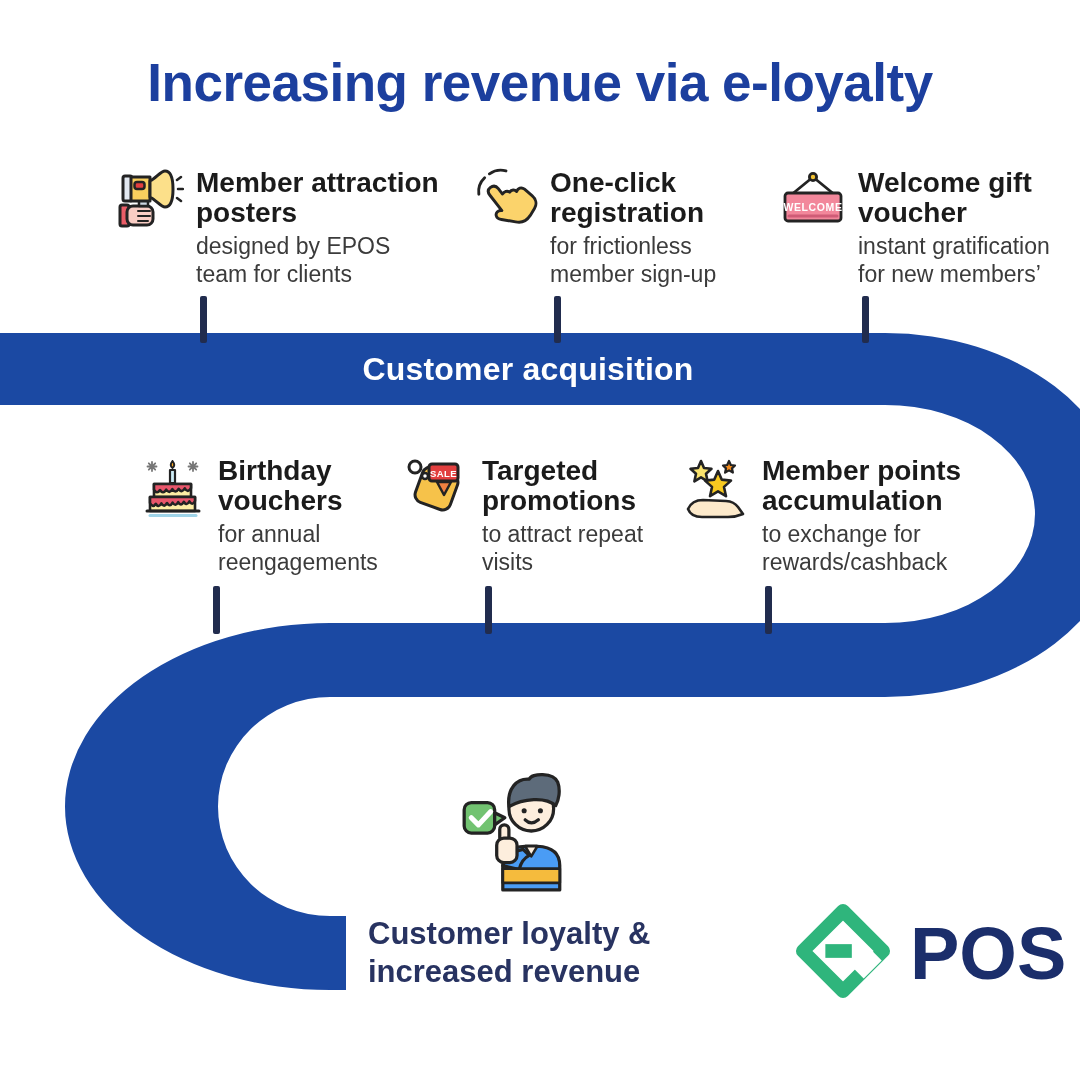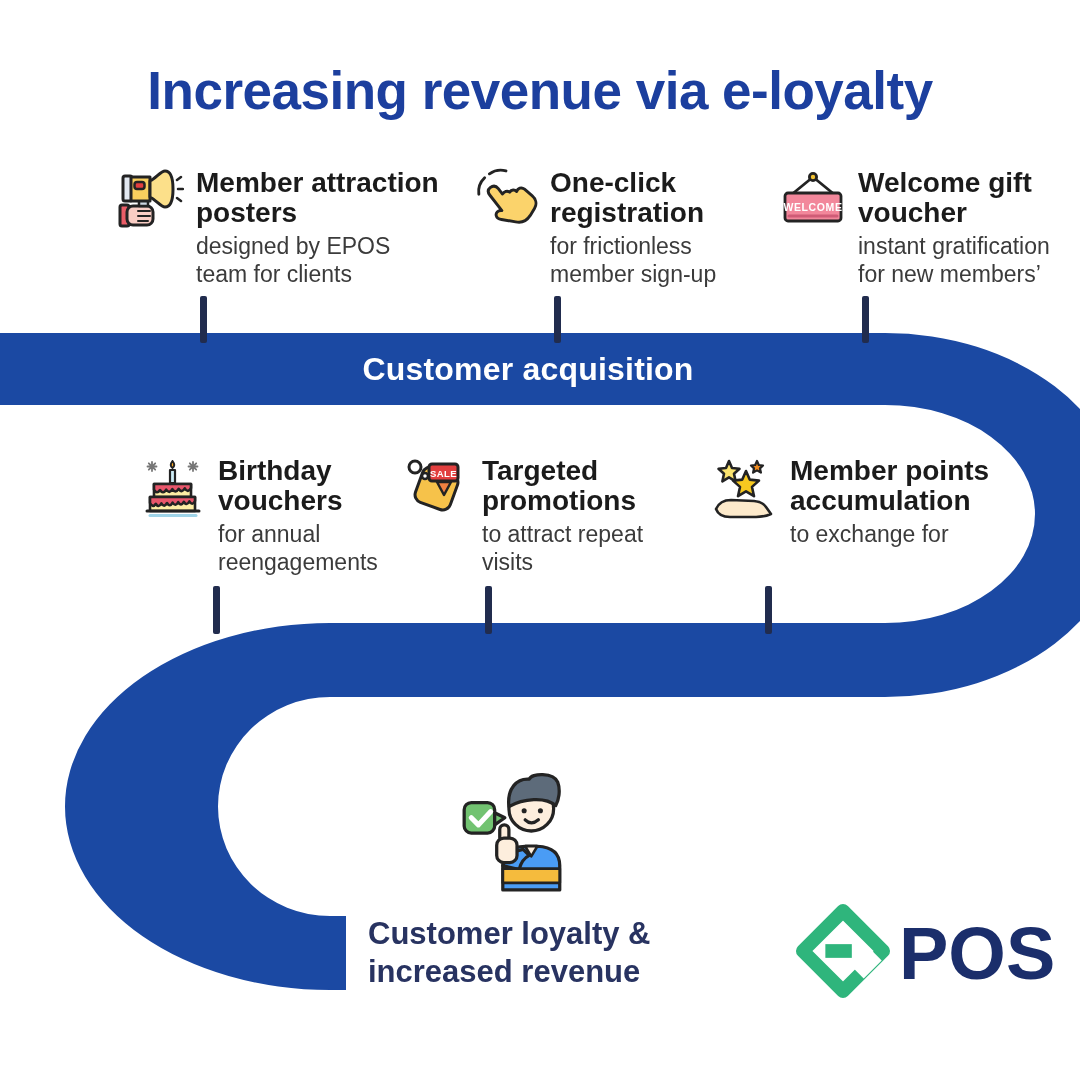--- a/index.html
+++ b/index.html
@@ -2,39 +2,39 @@
 <html><head>
 <meta charset="utf-8">
 <style>
   html,body { margin:0; padding:0; background:#ffffff; }
   .canvas {
     position:relative; width:1080px; height:1080px; background:#ffffff;
     overflow:hidden; font-family:"Liberation Sans", sans-serif;
   }
   .ribbon-svg { position:absolute; left:0; top:0; width:1080px; height:1080px; }
   .page-title {
-    position:absolute; top:60px; left:0; width:1080px; text-align:center;
+    position:absolute; top:52px; left:0; width:1080px; text-align:center;
     font-size:53px; font-weight:bold; color:#1c3f9e; letter-spacing:-0.5px;
   }
   .band-label {
     position:absolute; left:0; width:1056px; text-align:center;
     color:#ffffff; font-size:32px; font-weight:bold; letter-spacing:0.2px;
   }
   .band-label.acq { top:351px; }
   .band-label.ret { top:640px; }
   .item { position:absolute; display:flex; gap:12px; align-items:flex-start; }
   .item .ic { flex:0 0 auto; }
   .f-title { font-size:28px; font-weight:bold; color:#1b1b1b; line-height:30px; }
   .f-desc  { font-size:23px; color:#3b3b3b; line-height:28px; margin-top:4px; }
   .outcome-icon { position:absolute; left:462px; top:770px; }
   .outcome-text {
     position:absolute; left:368px; top:915px;
     font-size:31px; font-weight:bold; color:#283361; line-height:38px;
   }
-  .logo { position:absolute; left:794px; top:902px; display:flex; align-items:center; gap:7px; }
+  .logo { position:absolute; left:794px; top:902px; display:flex; align-items:center; gap:18px; }
   .logo-pos { font-size:74px; font-weight:bold; color:#1b2e6b; letter-spacing:0; }
   svg text { font-family:"Liberation Sans", sans-serif; }
 </style>
 </head>
 <body>
 
 <div class="canvas">
 
   <svg class="ribbon-svg" viewBox="0 0 1080 1080" aria-hidden="true">
     <path d="M0 333 L885 333 A240 182 0 0 1 885 697 L330 697 A112 109.5 0 0 0 330 916 L346 916 L346 990 L330 990 A265 183.5 0 0 1 330 623 L885 623 A150 109 0 0 0 885 405 L0 405 Z" fill="#1b49a3"></path>
@@ -175,38 +175,39 @@
         <div>Targeted</div>
         <div>promotions</div>
       </div>
       <div class="f-desc">
         <div>to attract repeat</div>
         <div>visits</div>
       </div>
     </div>
   </div>
 
-  <div class="item" style="left:712px;top:456px">
+  <div class="item" style="left:684px;top:456px">
     <div class="ic">
       <svg width="66" height="64" viewBox="0 0 66 62">
         <g stroke="#232323" stroke-width="2.6" stroke-linejoin="round" stroke-linecap="round">
           <path d="M17 4 L20 11 L27.5 11.8 L22 16.8 L23.6 24.3 L17 20.4 L10.4 24.3 L12 16.8 L6.5 11.8 L14 11 Z" fill="#fae36e"></path>
           <path d="M45 4 L46.8 8 L51 8.5 L48 11.4 L48.9 15.6 L45 13.4 L41.1 15.6 L42 11.4 L39 8.5 L43.2 8 Z" fill="#f08a1d" stroke-width="2.2"></path>
           <path d="M34 14 L37.7 22.6 L47 23.6 L40 29.9 L42 39.2 L34 34.4 L26 39.2 L28 29.9 L21 23.6 L30.3 22.6 Z" fill="#f7c920"></path>
           <path d="M4 52 q4 -9 15 -9 l23 1 q8 0.5 12 6 l5 7 q-7 3 -15 3 l-26 0 q-11 0 -14 -8 z" fill="#fdeacb"></path>
         </g>
       </svg>
     </div>
     <div class="txt">
       <div class="f-title">
         <div>Member points</div>
         <div>accumulation</div>
       </div>
       <div class="f-desc">
         <div>to exchange for</div>
+        <div>rewards/cashback</div>
       </div>
     </div>
   </div>
 
   <div class="outcome-icon">
     <svg width="106" height="122" viewBox="0 0 104 120">
       <g stroke="#232323" stroke-width="3.2" stroke-linejoin="round" stroke-linecap="round">
         <rect x="2" y="32" width="30" height="30" rx="7" fill="#72c371"></rect>
         <path d="M32 42 L42 47 L32 54 Z" fill="#72c371"></path>
         <path d="M9 47 l7 7 l12 -13" fill="none" stroke="#ffffff" stroke-width="5"></path>

